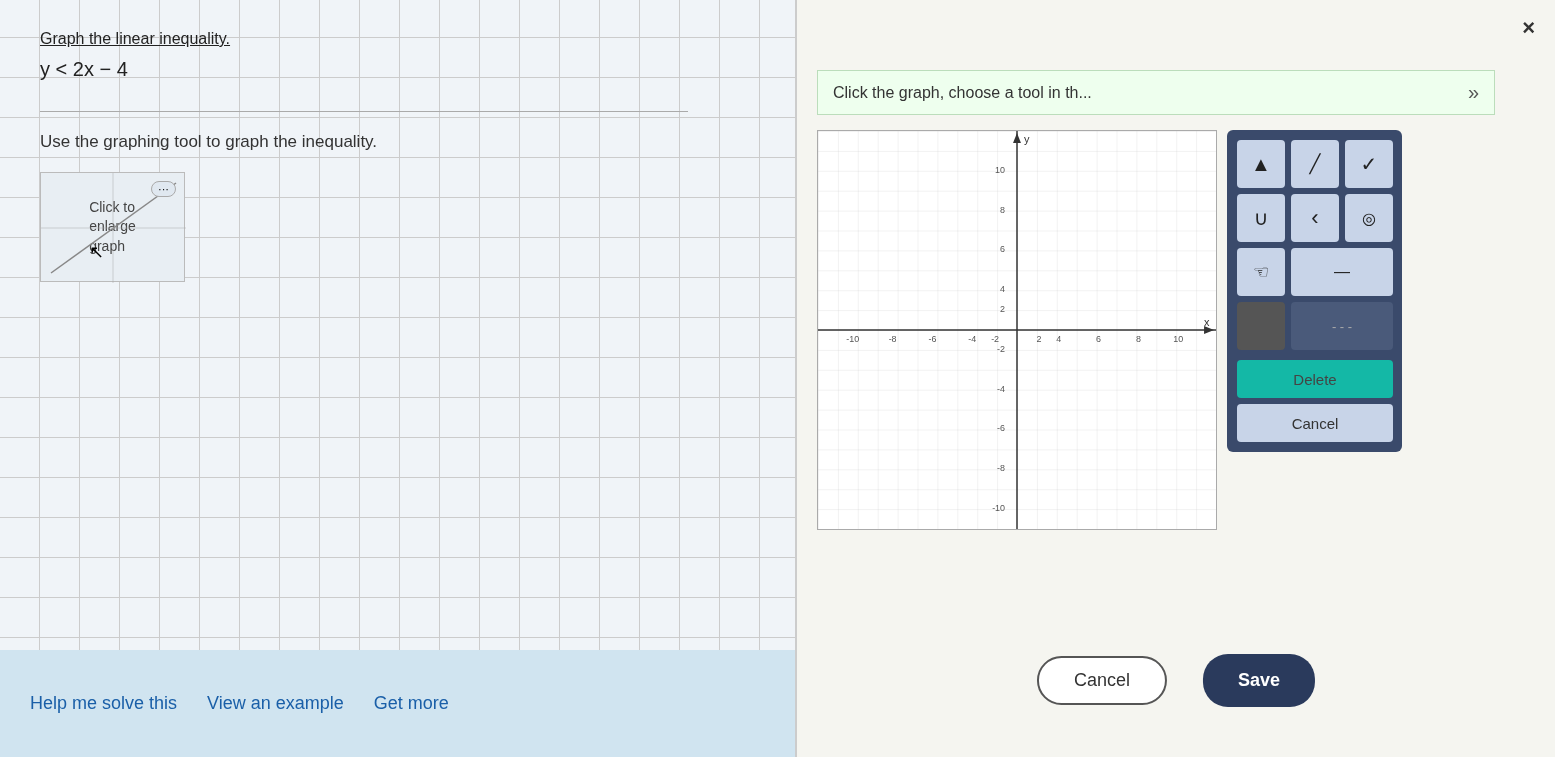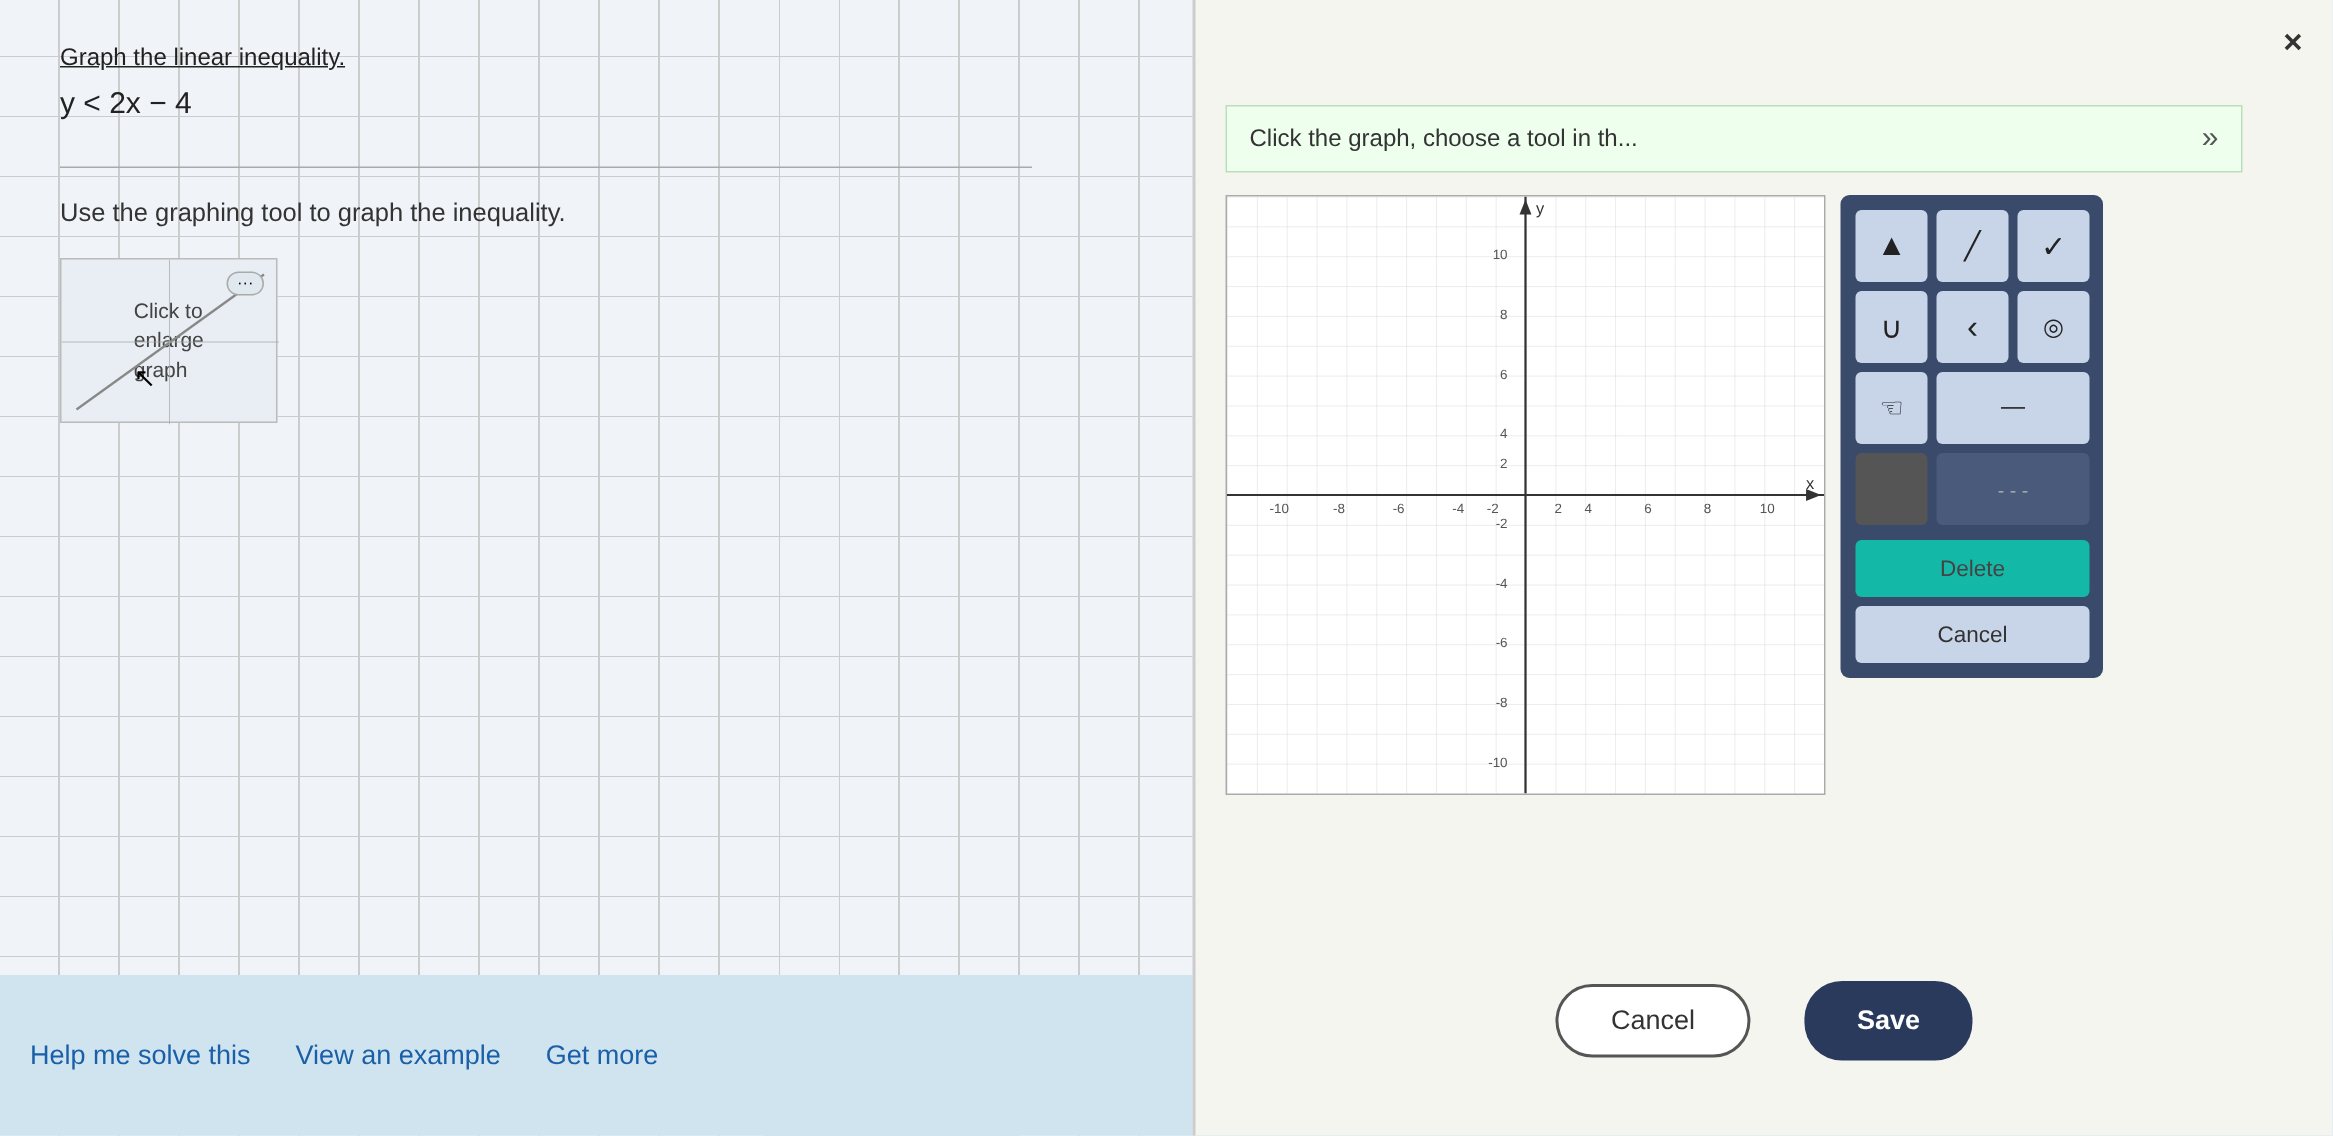--- a/index.html
+++ b/index.html
@@ -89,21 +89,21 @@
     
     .bottom-bar {
       position: absolute;
       bottom: 0;
       left: 0;
       width: 800px;
       height: 107px;
       background: #d0e4f0;
       display: flex;
       align-items: center;
-      padding: 0 20px;
+      padding: 0 30px;
       gap: 30px;
     }
 
     .bottom-link {
       font-size: 18px;
       color: #1a5fa8;
       cursor: pointer;
       text-decoration: none;
     }
 

